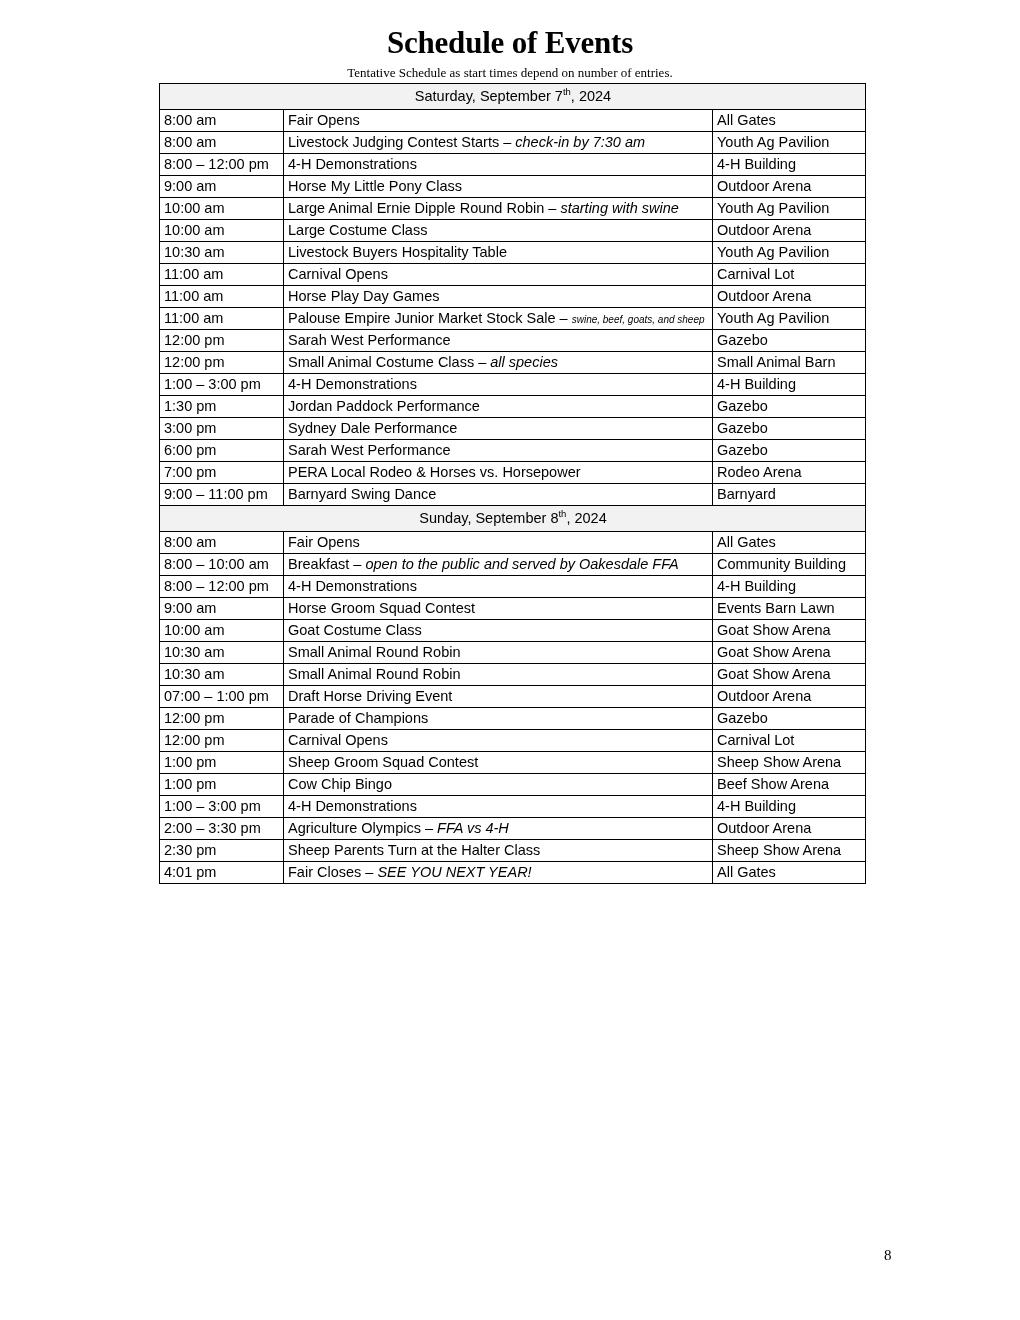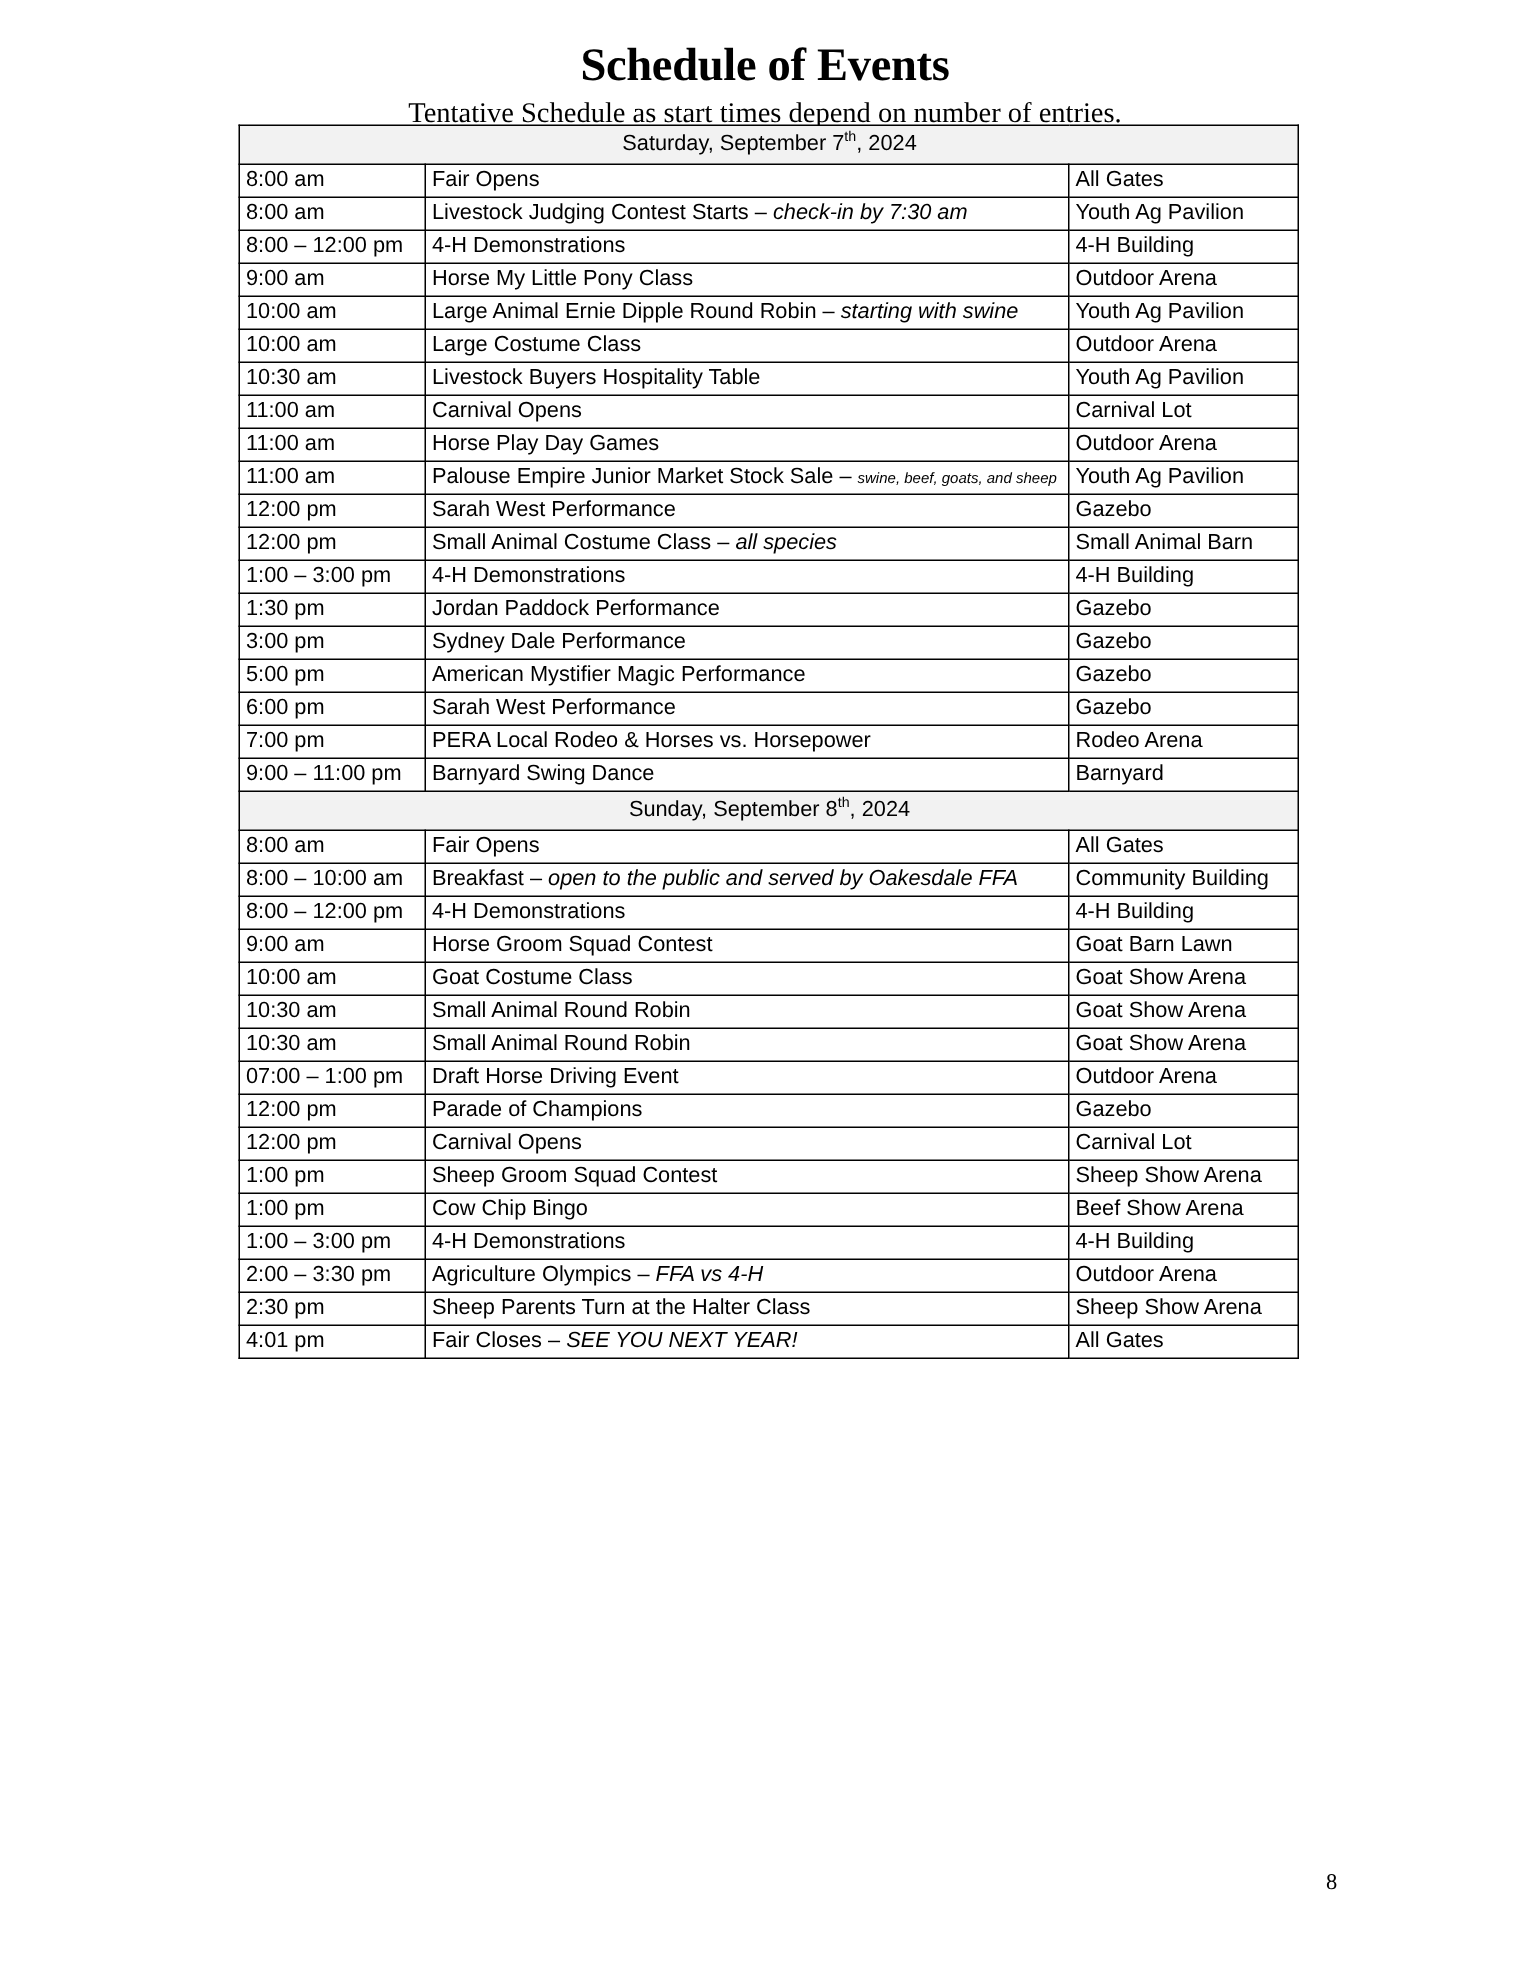--- a/index.html
+++ b/index.html
@@ -30,21 +30,21 @@
     font-size: 31px;
     line-height: 1.08;
     letter-spacing: -0.2px;
     margin: 0;
     padding-top: 26px;
   }
   .doc-subtitle {
     text-align: center;
     font-family: "Liberation Serif", "DejaVu Serif", serif;
     font-weight: normal;
-    font-size: 19px;
+    font-size: 13px;
     line-height: 1.2;
     margin: 0;
     padding-top: 6px;
   }
 
   
   .schedule-wrap {
     position: absolute;
     left: 159px;
     top: 83px;
@@ -194,25 +194,20 @@
             <td class="time">1:30 pm</td>
             <td class="event"><span>Jordan Paddock Performance</span></td>
             <td class="loc">Gazebo</td>
           </tr>
           <tr>
             <td class="time">3:00 pm</td>
             <td class="event"><span>Sydney Dale Performance</span></td>
             <td class="loc">Gazebo</td>
           </tr>
           <tr>
-            <td class="time">5:00 pm</td>
-            <td class="event"><span>American Mystifier Magic Performance</span></td>
-            <td class="loc">Gazebo</td>
-          </tr>
-          <tr>
             <td class="time">6:00 pm</td>
             <td class="event"><span>Sarah West Performance</span></td>
             <td class="loc">Gazebo</td>
           </tr>
           <tr>
             <td class="time">7:00 pm</td>
             <td class="event"><span>PERA Local Rodeo &amp; Horses vs. Horsepower</span></td>
             <td class="loc">Rodeo Arena</td>
           </tr>
           <tr>
@@ -234,21 +229,21 @@
             <td class="loc">Community Building</td>
           </tr>
           <tr>
             <td class="time">8:00 – 12:00 pm</td>
             <td class="event"><span>4-H Demonstrations</span></td>
             <td class="loc">4-H Building</td>
           </tr>
           <tr>
             <td class="time">9:00 am</td>
             <td class="event"><span>Horse Groom Squad Contest</span></td>
-            <td class="loc">Goat Barn Lawn</td>
+            <td class="loc">Events Barn Lawn</td>
           </tr>
           <tr>
             <td class="time">10:00 am</td>
             <td class="event"><span>Goat Costume Class</span></td>
             <td class="loc">Goat Show Arena</td>
           </tr>
           <tr>
             <td class="time">10:30 am</td>
             <td class="event"><span>Small Animal Round Robin</span></td>
             <td class="loc">Goat Show Arena</td>

